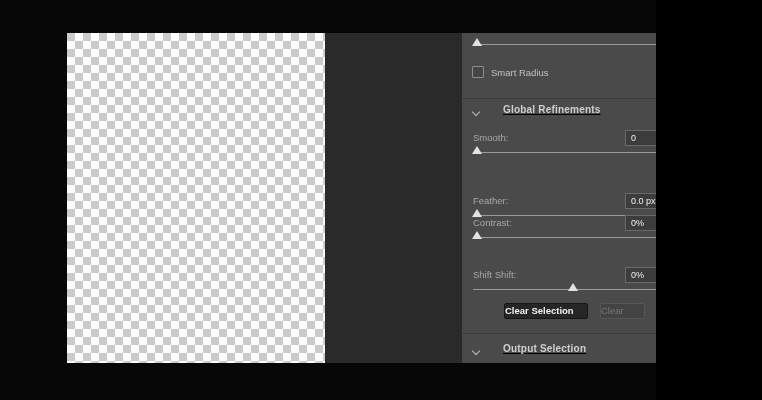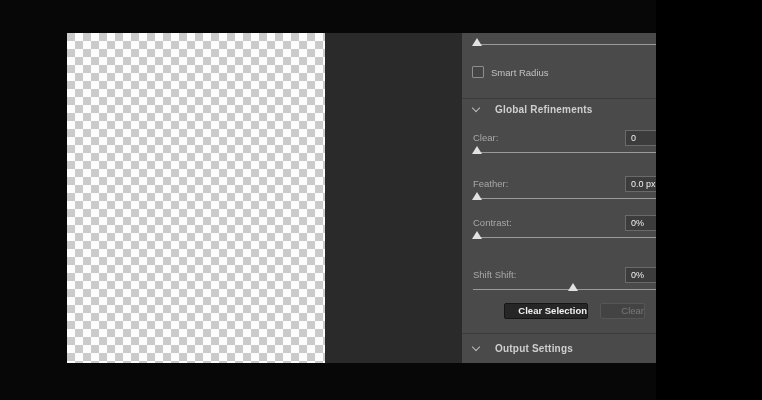--- a/index.html
+++ b/index.html
@@ -36,41 +36,41 @@
   .top-slider{top:3px;}
   
   .check-row{position:absolute;left:10px;top:32px;height:14px;display:flex;align-items:center;gap:7px;}
   .checkbox{width:10px;height:10px;border:1px solid #8d8d8d;background:#454545;border-radius:1px;flex:0 0 auto;}
   .check-label{font-size:9.5px;color:#c2c2c2;}
   
   .divider{position:absolute;left:0;width:100%;height:1px;background:#3c3c3c;}
   .d1{top:65px;}
   .d2{top:300px;}
   
-  .section-header{position:absolute;left:11px;height:12px;display:flex;align-items:center;gap:16px;cursor:default;}
+  .section-header{position:absolute;left:11px;height:12px;display:flex;align-items:flex-end;gap:24px;cursor:default;text-decoration:underline;}
   .gr-header{top:70px;}
   .os-header{top:309px;}
   .chev{width:5px;height:5px;border-right:1.4px solid #bdbdbd;border-bottom:1.4px solid #bdbdbd;transform:rotate(45deg);margin-top:-2px;flex:0 0 auto;}
   .sec-title{font-size:10px;font-weight:bold;color:#cfcfcf;letter-spacing:.2px;}
   
   .ctl-row{position:absolute;left:11px;width:199px;height:34px;}
   .row-smooth{top:97px;}
-  .row-feather{top:143px;}
+  .row-feather{top:160px;}
   .row-contrast{top:182px;}
   .row-shift{top:234px;}
   .ctl-label{position:absolute;left:0;top:0;height:16px;line-height:16px;font-size:9.5px;color:#a8a8a8;}
   .value-box{
     position:absolute;right:0;top:0;box-sizing:border-box;width:47px;height:16px;
     background:#3c3c3c;border:1px solid #6a6a6a;color:#f0f0f0;
     font-size:9px;line-height:14px;padding-left:5px;
   }
   .ctl-row .slider{left:0;top:14px;width:199px;}
   
   .btn{position:absolute;top:270px;height:16px;box-sizing:border-box;border-radius:2px;
-       font-size:9.5px;line-height:14px;text-align:right;cursor:default;}
+       font-size:9.5px;line-height:14px;text-align:left;cursor:default;}
   .btn-clear{left:42px;width:84px;background:#262626;border:1px solid #151515;color:#f2f2f2;font-weight:bold;}
   .btn-invert{left:138px;width:45px;background:#434343;border:1px solid #565656;color:#787878;}
 </style>
 </head>
 <body>
 
 <div class="stage">
 
   <div class="checker"></div>
   <div class="pasteboard"></div>
@@ -88,21 +88,21 @@
     </div>
 
     <div class="divider d1"></div>
 
     <div class="section-header gr-header">
       <span class="chev"></span>
       <span class="sec-title">Global Refinements</span>
     </div>
 
     <div class="ctl-row row-smooth">
-      <span class="ctl-label">Clear:</span>
+      <span class="ctl-label">Smooth:</span>
       <div class="value-box">0</div>
       <div class="slider">
         <div class="track"></div>
         <div class="thumb" style="left: 2%;"></div>
       </div>
     </div>
 
     <div class="ctl-row row-feather">
       <span class="ctl-label">Feather:</span>
       <div class="value-box">0.0 px</div>
@@ -130,19 +130,19 @@
       </div>
     </div>
 
     <div class="btn btn-clear">Clear Selection</div>
     <div class="btn btn-invert">Clear</div>
 
     <div class="divider d2"></div>
 
     <div class="section-header os-header">
       <span class="chev"></span>
-      <span class="sec-title">Output Settings</span>
+      <span class="sec-title">Output Selection</span>
     </div>
 
     <div class="scrollbar"></div>
   </div>
 
 </div>
 
 </body></html>

